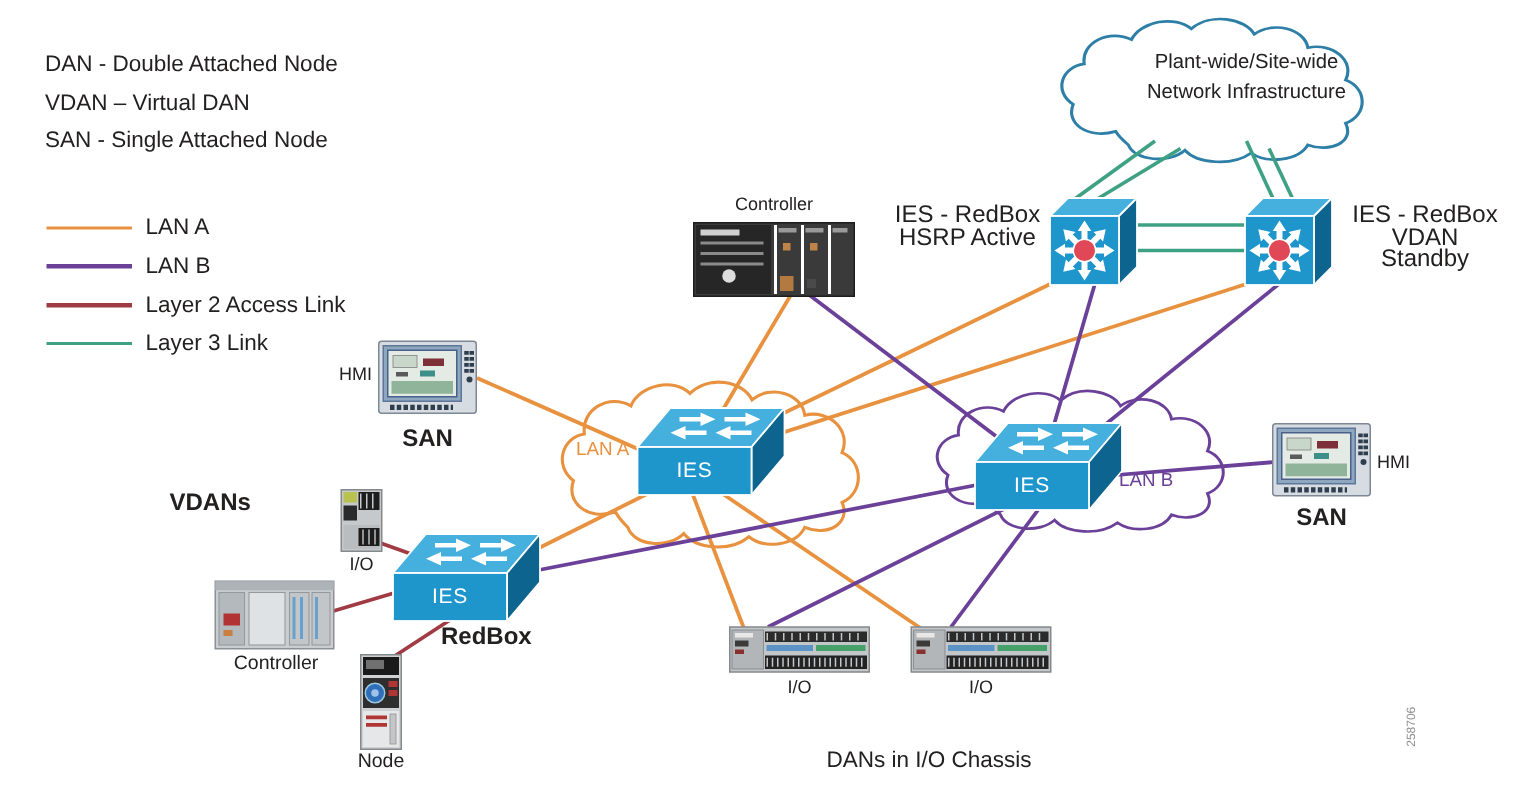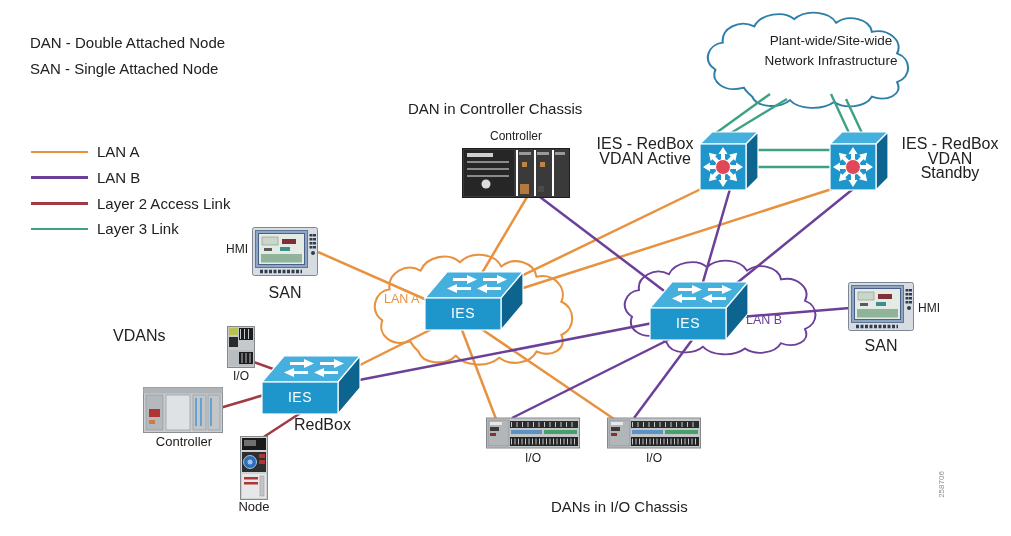--- a/index.html
+++ b/index.html
@@ -5,21 +5,21 @@
   html,body{margin:0;padding:0;background:#fff;}
   #stage{
     position:relative;width:1011px;height:536px;background:#fff;overflow:hidden;
     font-family:"Liberation Sans","DejaVu Sans",sans-serif;color:#232020;
   }
   #net-svg{position:absolute;left:0;top:0;}
   .lbl{position:absolute;white-space:nowrap;}
   .legend-def{font-size:15px;line-height:25.5px;}
   .legend-row{display:flex;align-items:center;height:25.7px;}
   .legend-swatch{width:57px;height:2.6px;margin-right:9px;flex:0 0 auto;}
-  .big{font-size:16px;}
+  .big{font-size:16px;font-weight:bold;}
   .med{font-size:15px;}
   .small{font-size:12px;}
   .switch-label{position:absolute;color:#fff;font-size:14px;text-align:center;letter-spacing:.5px;}
   .two-line{font-size:16px;line-height:14.5px;text-align:center;white-space:normal;}
   .cloud-text{font-size:13.5px;line-height:20px;text-align:center;white-space:normal;}
   .fig-num{font-size:8px;color:#8f8f8f;text-align:center;transform:rotate(-90deg);transform-origin:center;}
 </style>
 </head>
 <body>
 
@@ -214,20 +214,21 @@
     <use href="#hmi" x="848" y="282"></use>
     <use href="#io-vdan" x="227" y="326"></use>
     <use href="#ctrl-vdan" x="143" y="387"></use>
     <use href="#drive" x="240" y="436"></use>
     <use href="#io-chassis" x="486" y="417"></use>
     <use href="#io-chassis" x="607" y="417"></use>
   </svg>
 
   <div class="lbl" style="left:30px;top:30px;">
     <div class="legend-def">DAN - Double Attached Node</div>
+    <div class="legend-def">VDAN – Virtual DAN</div>
     <div class="legend-def">SAN - Single Attached Node</div>
   </div>
 
   <div class="lbl" style="left:31px;top:139px;">
     <div class="legend-row">
       <div class="legend-swatch" style="background:var(--lan-a);"></div>
       <div class="med">LAN A</div>
     </div>
     <div class="legend-row">
       <div class="legend-swatch" style="background:var(--lan-b);"></div>
@@ -243,28 +244,27 @@
     </div>
   </div>
 
   <div class="lbl cloud-text" style="left:725px;top:31px;width:212px;">
     <div>Plant-wide/Site-wide</div>
     <div>Network Infrastructure</div>
   </div>
 
   <div class="lbl two-line" style="left:594px;top:137px;width:102px;">
     <div>IES - RedBox</div>
-    <div>VDAN Active</div>
+    <div>HSRP Active</div>
   </div>
   <div class="lbl two-line" style="left:898px;top:137px;width:104px;">
     <div>IES - RedBox</div>
     <div>VDAN Standby</div>
   </div>
 
-  <div class="lbl med" style="left:408px;top:100px;">DAN in Controller Chassis</div>
   <div class="lbl small" style="left:462px;top:129px;width:108px;text-align:center;">Controller</div>
 
   <div class="lbl" style="left:384px;top:292px;font-size:12.5px;color:var(--lan-a);">LAN A</div>
   <div class="switch-label" style="left:425px;top:305px;width:76px;">IES</div>
   <div class="lbl" style="left:746px;top:313px;font-size:12.5px;color:var(--lan-b);">LAN B</div>
   <div class="switch-label" style="left:650px;top:315px;width:76px;">IES</div>
 
   <div class="lbl small" style="left:218px;top:242px;width:30px;text-align:right;">HMI</div>
   <div class="lbl big" style="left:250px;top:284px;width:70px;text-align:center;">SAN</div>
 

